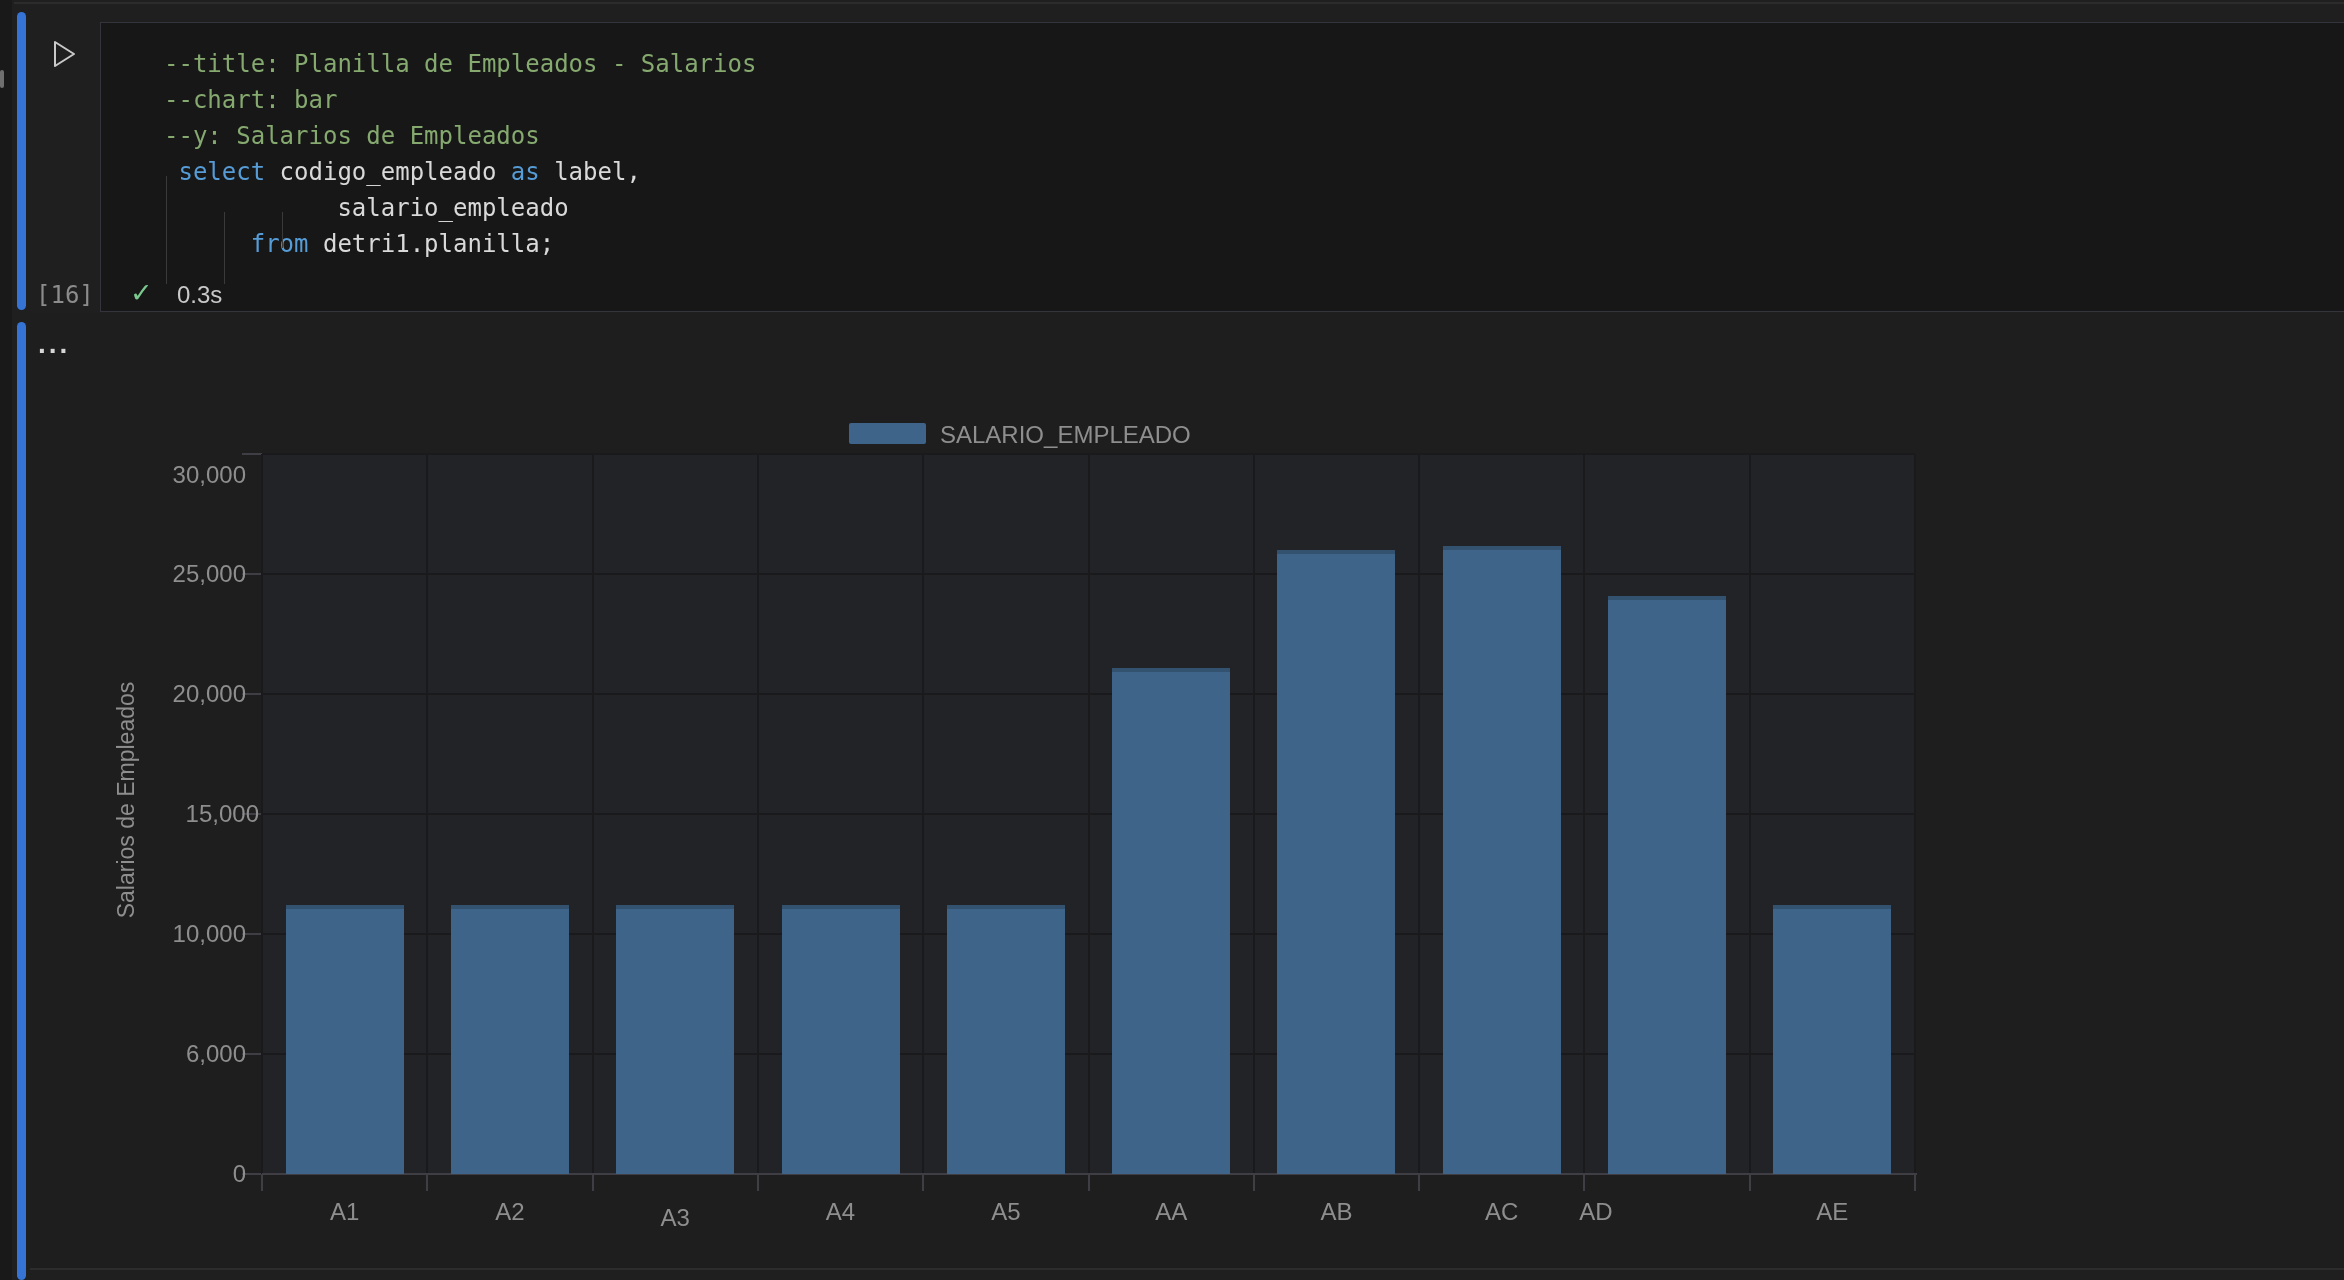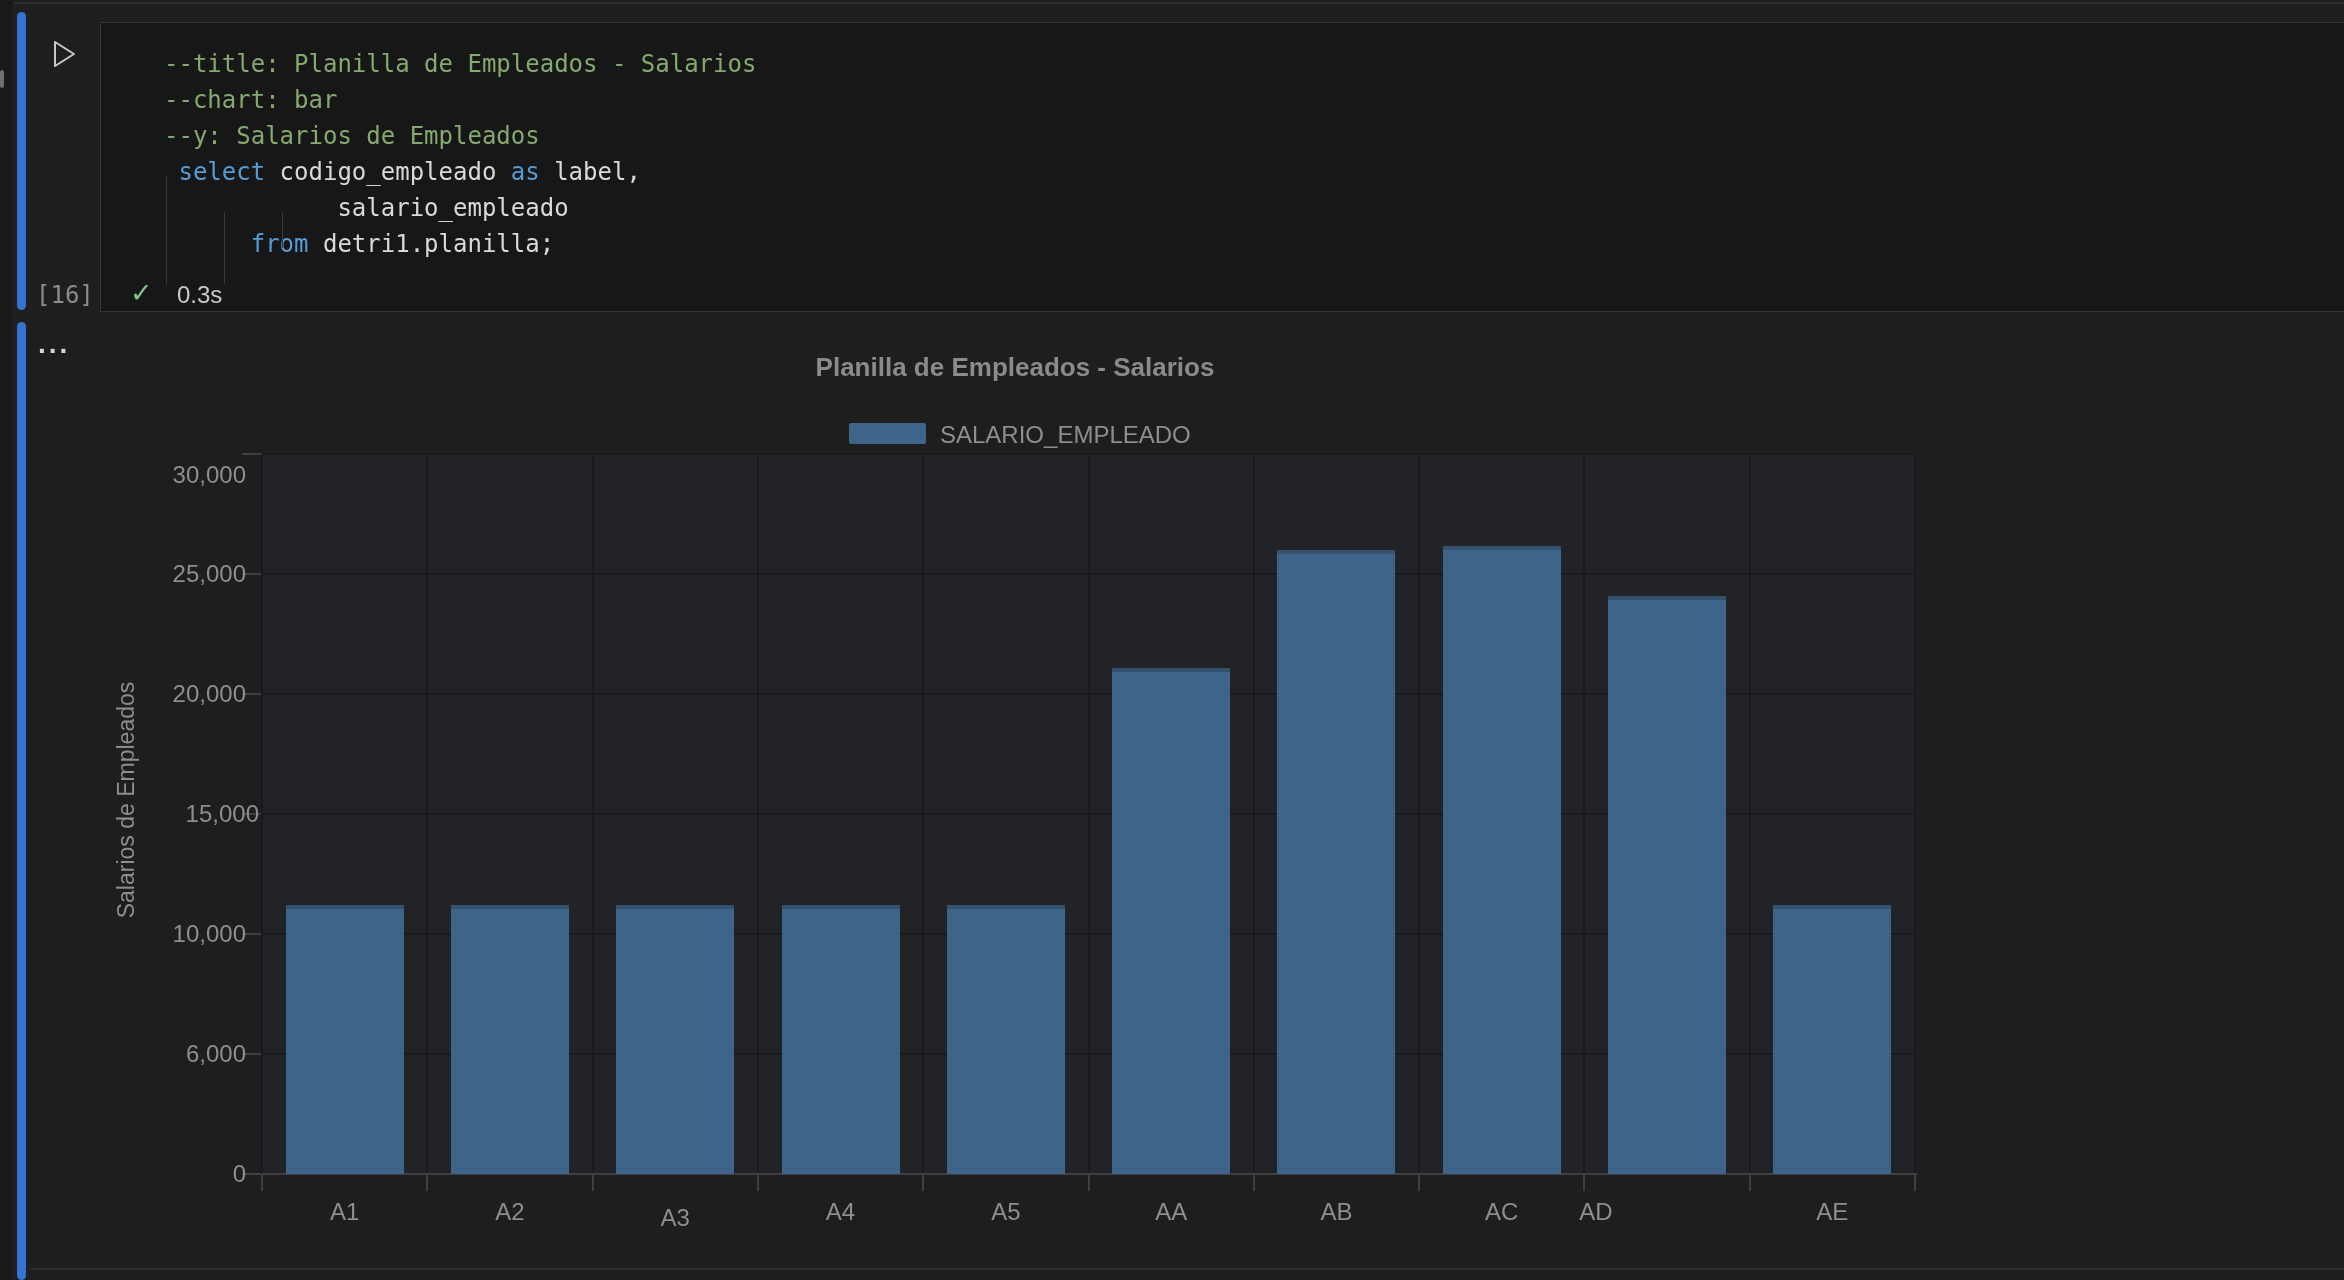--- a/index.html
+++ b/index.html
@@ -88,21 +88,20 @@
   <div class="abs indent-guide" id="guide-1"></div>
   <div class="abs indent-guide" id="guide-2"></div>
 
   <div class="abs" id="exec-count">[16]</div>
   <div class="abs" id="status-check">✓</div>
   <div class="abs" id="status-time">0.3s</div>
 
   <div class="abs" id="output-area"></div>
   <div class="abs" id="output-dots">...</div>
 
-  <div class="abs" id="chart-title">Planilla de Empleados - Salarios</div>
   <div class="abs" id="legend-swatch"></div>
   <div class="abs" id="legend-label">SALARIO_EMPLEADO</div>
   <div class="abs" id="y-axis-title">Salarios de Empleados</div>
 
   <div class="abs" id="plot-bg"></div>
   <div id="plot-layer">
       <div class="abs y-tick-mark" style="left: 242px; top: 1173px;"></div>
       <div class="abs y-tick-label" style="left: 136px; top: 1160px;">0</div>
       <div class="abs gridline-h" style="top: 1053px;"></div>
       <div class="abs y-tick-mark" style="left: 242px; top: 1053px;"></div>

